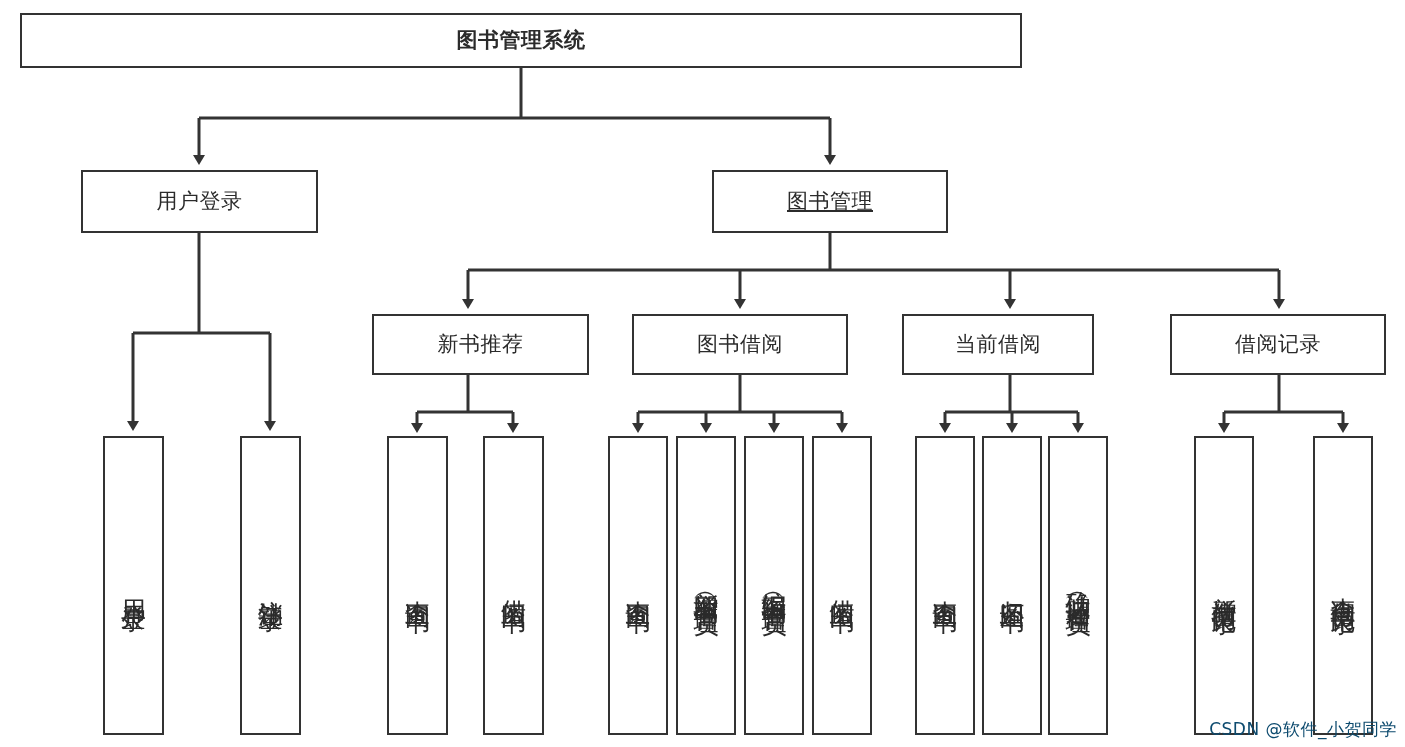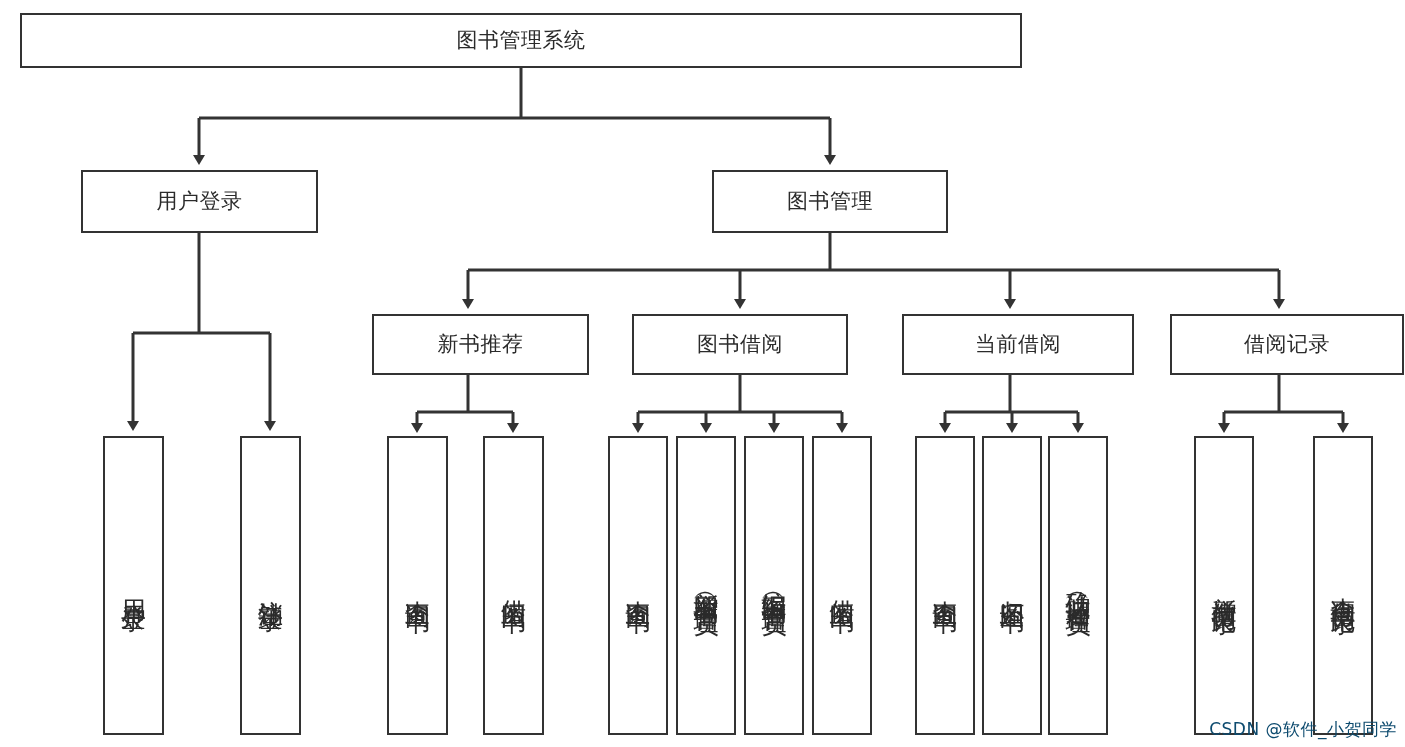--- a/index.html
+++ b/index.html
@@ -116,41 +116,41 @@
       <path d="M1012,412 L1012,424" marker-end="url(#arrow)"></path>
       <path d="M1078,412 L1078,424" marker-end="url(#arrow)"></path>
 
       <path d="M1279,375 L1279,412"></path>
       <path d="M1224,412 L1343,412"></path>
       <path d="M1224,412 L1224,424" marker-end="url(#arrow)"></path>
       <path d="M1343,412 L1343,424" marker-end="url(#arrow)"></path>
     </g>
   </svg>
 
-  <div class="node horiz" style="left:20px; top:13px; width:1002px; height:55px;">
+  <div class="node horiz" style="left:20px; top:13px; width:1002px; height:55px;font-weight:bold;">
     <span class="label">图书管理系统</span>
   </div>
 
   <div class="node horiz" style="left:81px; top:170px; width:237px; height:63px;">
     <span class="label">用户登录</span>
   </div>
-  <div class="node horiz" style="left:712px; top:170px; width:236px; height:63px;">
+  <div class="node horiz" style="left:712px; top:170px; width:236px; height:63px;text-decoration:underline;">
     <span class="label">图书管理</span>
   </div>
 
   <div class="node horiz" style="left:360px; top:314px; width:217px; height:61px;margin-left:12px;">
     <span class="label">新书推荐</span>
   </div>
   <div class="node horiz" style="left:632px; top:314px; width:216px; height:61px;">
     <span class="label">图书借阅</span>
   </div>
-  <div class="node horiz" style="left:902px; top:314px; width:232px; height:61px;">
+  <div class="node horiz" style="left:902px; top:314px; width:192px; height:61px;">
     <span class="label">当前借阅</span>
   </div>
-  <div class="node horiz" style="left:1170px; top:314px; width:234px; height:61px;">
+  <div class="node horiz" style="left:1170px; top:314px; width:216px; height:61px;">
     <span class="label">借阅记录</span>
   </div>
 
   <div class="node vert" style="left:103px; top:436px; width:61px; height:299px;">
     <span class="label">用户登录</span>
   </div>
   <div class="node vert" style="left:240px; top:436px; width:61px; height:299px;">
     <span class="label">注销登录</span>
   </div>
 

